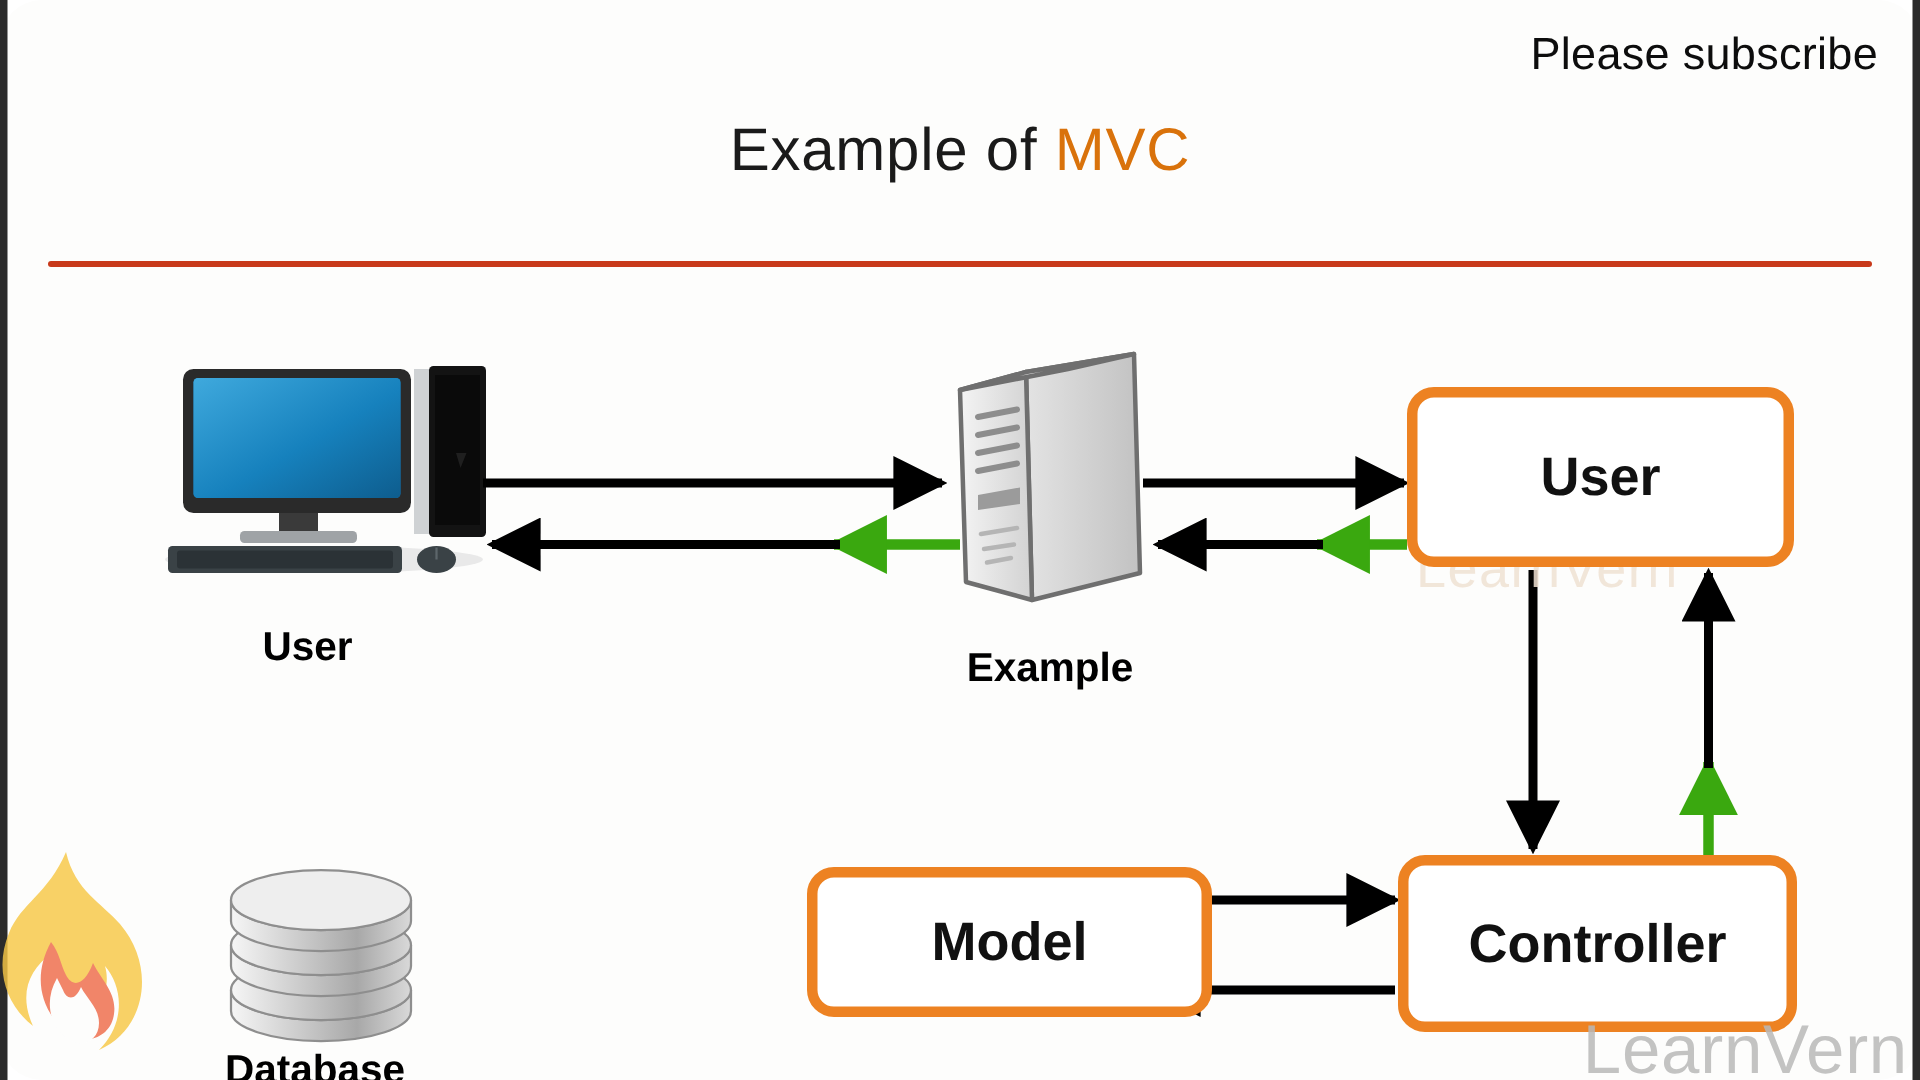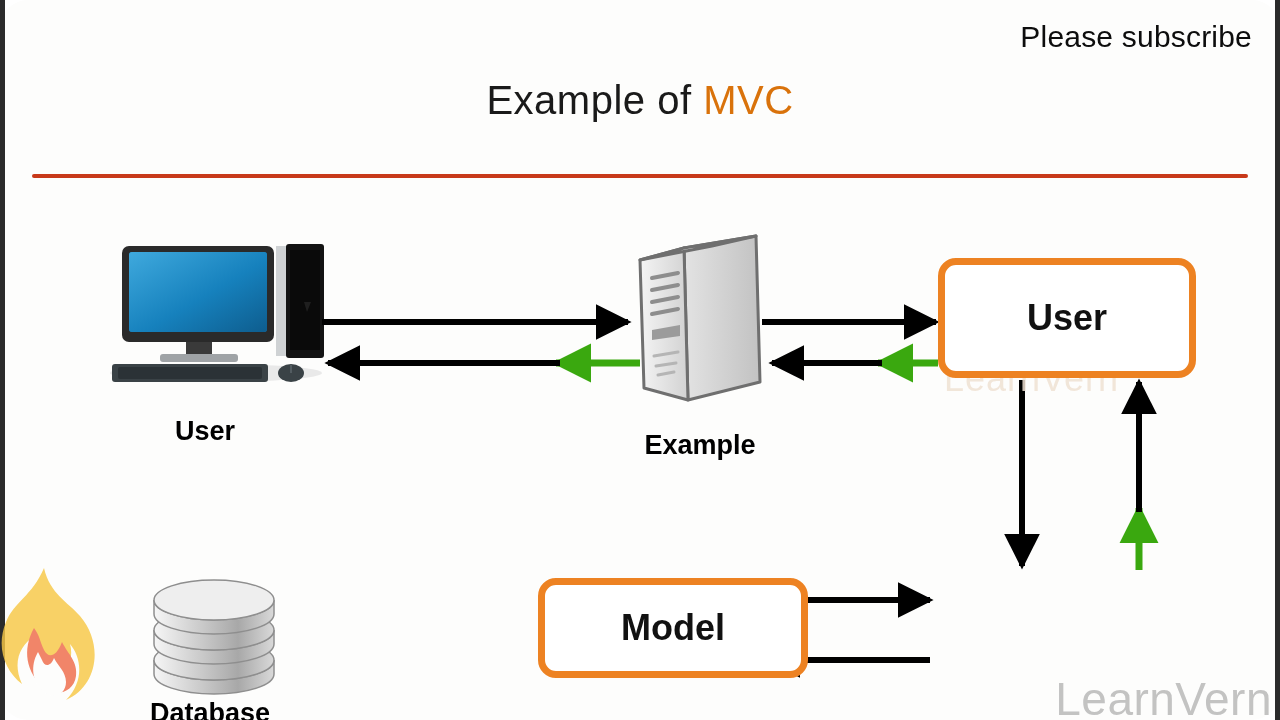--- a/index.html
+++ b/index.html
@@ -216,20 +216,23 @@
       <line x1="930" y1="660" x2="768" y2="660" stroke="#000" stroke-width="6" marker-end="url(#ahB)"></line>
     </g>
   </svg>
 
   <div id="watermark-ghost">LearnVern</div>
 
   <div class="mvcbox" id="box-view">
     <span>User</span>
   </div>
 
+  <div class="mvcbox" id="box-controller">
+    <span>Controller</span>
+  </div>
 
   <div class="mvcbox" id="box-model">
     <span>Model</span>
   </div>
 
   <div id="watermark-main">LearnVern</div>
 
 </div>
 
 </body></html>

